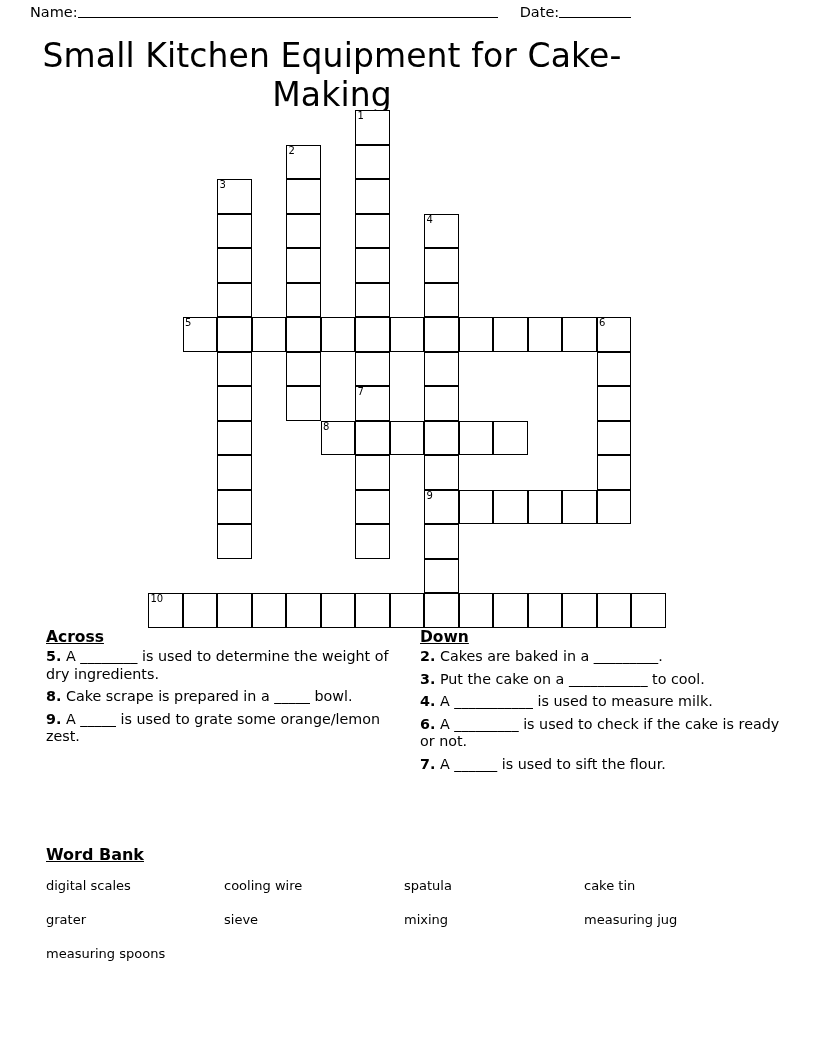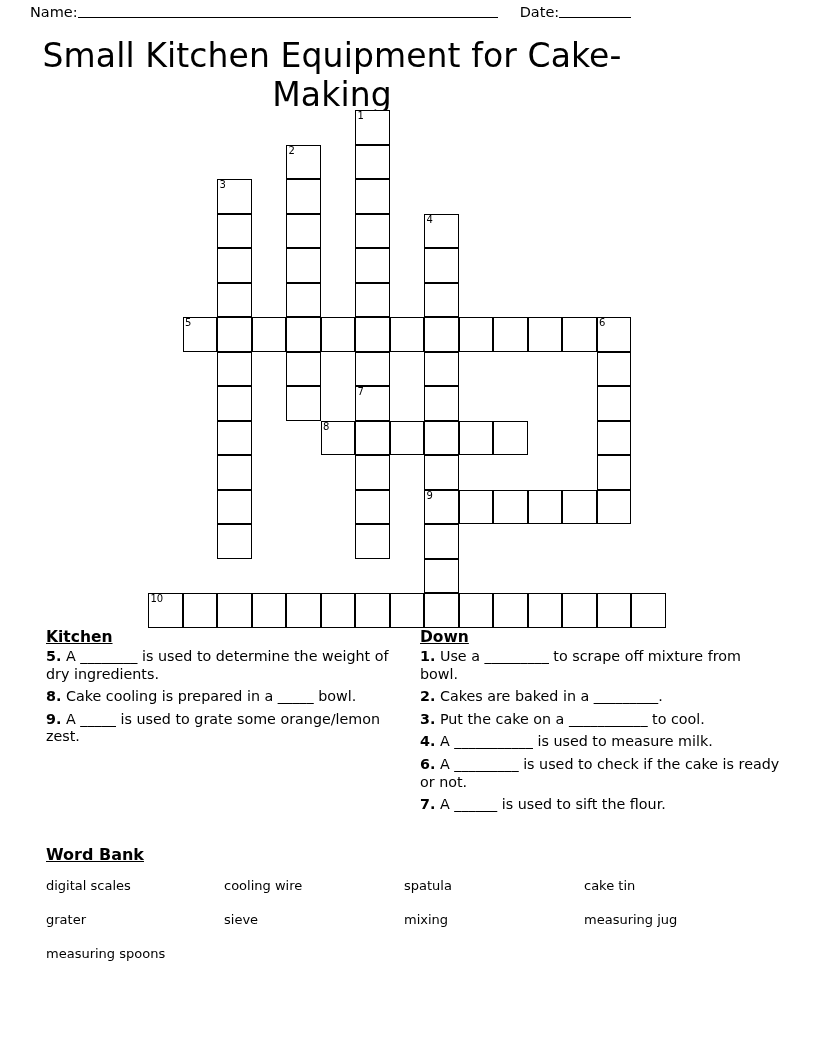--- a/index.html
+++ b/index.html
@@ -233,31 +233,30 @@
     <div class="cell" style="left: 458.5px; top: 593px; width: 34.5px; height: 34.5px;"></div>
     <div class="cell" style="left: 493px; top: 593px; width: 34.5px; height: 34.5px;"></div>
     <div class="cell" style="left: 527.5px; top: 593px; width: 34.5px; height: 34.5px;"></div>
     <div class="cell" style="left: 562px; top: 593px; width: 34.5px; height: 34.5px;"></div>
     <div class="cell" style="left: 596.5px; top: 593px; width: 34.5px; height: 34.5px;"></div>
     <div class="cell" style="left: 631px; top: 593px; width: 34.5px; height: 34.5px;"></div>
   </div>
 
 <div class="clues">
   <div class="clue-col left">
-    <div class="clue-heading">Kitchen</div>
+    <div class="clue-heading">Across</div>
     <div id="across-list">
         <div class="clue"><span class="cnum">5.</span><span> A ________ is used to determine the weight of dry ingredients.</span></div>
-        <div class="clue"><span class="cnum">8.</span><span> Cake cooling is prepared in a _____ bowl.</span></div>
+        <div class="clue"><span class="cnum">8.</span><span> Cake scrape is prepared in a _____ bowl.</span></div>
         <div class="clue"><span class="cnum">9.</span><span> A _____ is used to grate some orange/lemon zest.</span></div>
       </div>
   </div>
   <div class="clue-col right">
     <div class="clue-heading">Down</div>
     <div id="down-list">
-        <div class="clue"><span class="cnum">1.</span><span> Use a _________ to scrape off mixture from bowl.</span></div>
         <div class="clue"><span class="cnum">2.</span><span> Cakes are baked in a _________.</span></div>
         <div class="clue"><span class="cnum">3.</span><span> Put the cake on a ___________ to cool.</span></div>
         <div class="clue"><span class="cnum">4.</span><span> A ___________ is used to measure milk.</span></div>
         <div class="clue"><span class="cnum">6.</span><span> A _________ is used to check if the cake is ready or not.</span></div>
         <div class="clue"><span class="cnum">7.</span><span> A ______ is used to sift the flour.</span></div>
       </div>
   </div>
 </div>
 
 <div class="wordbank">

